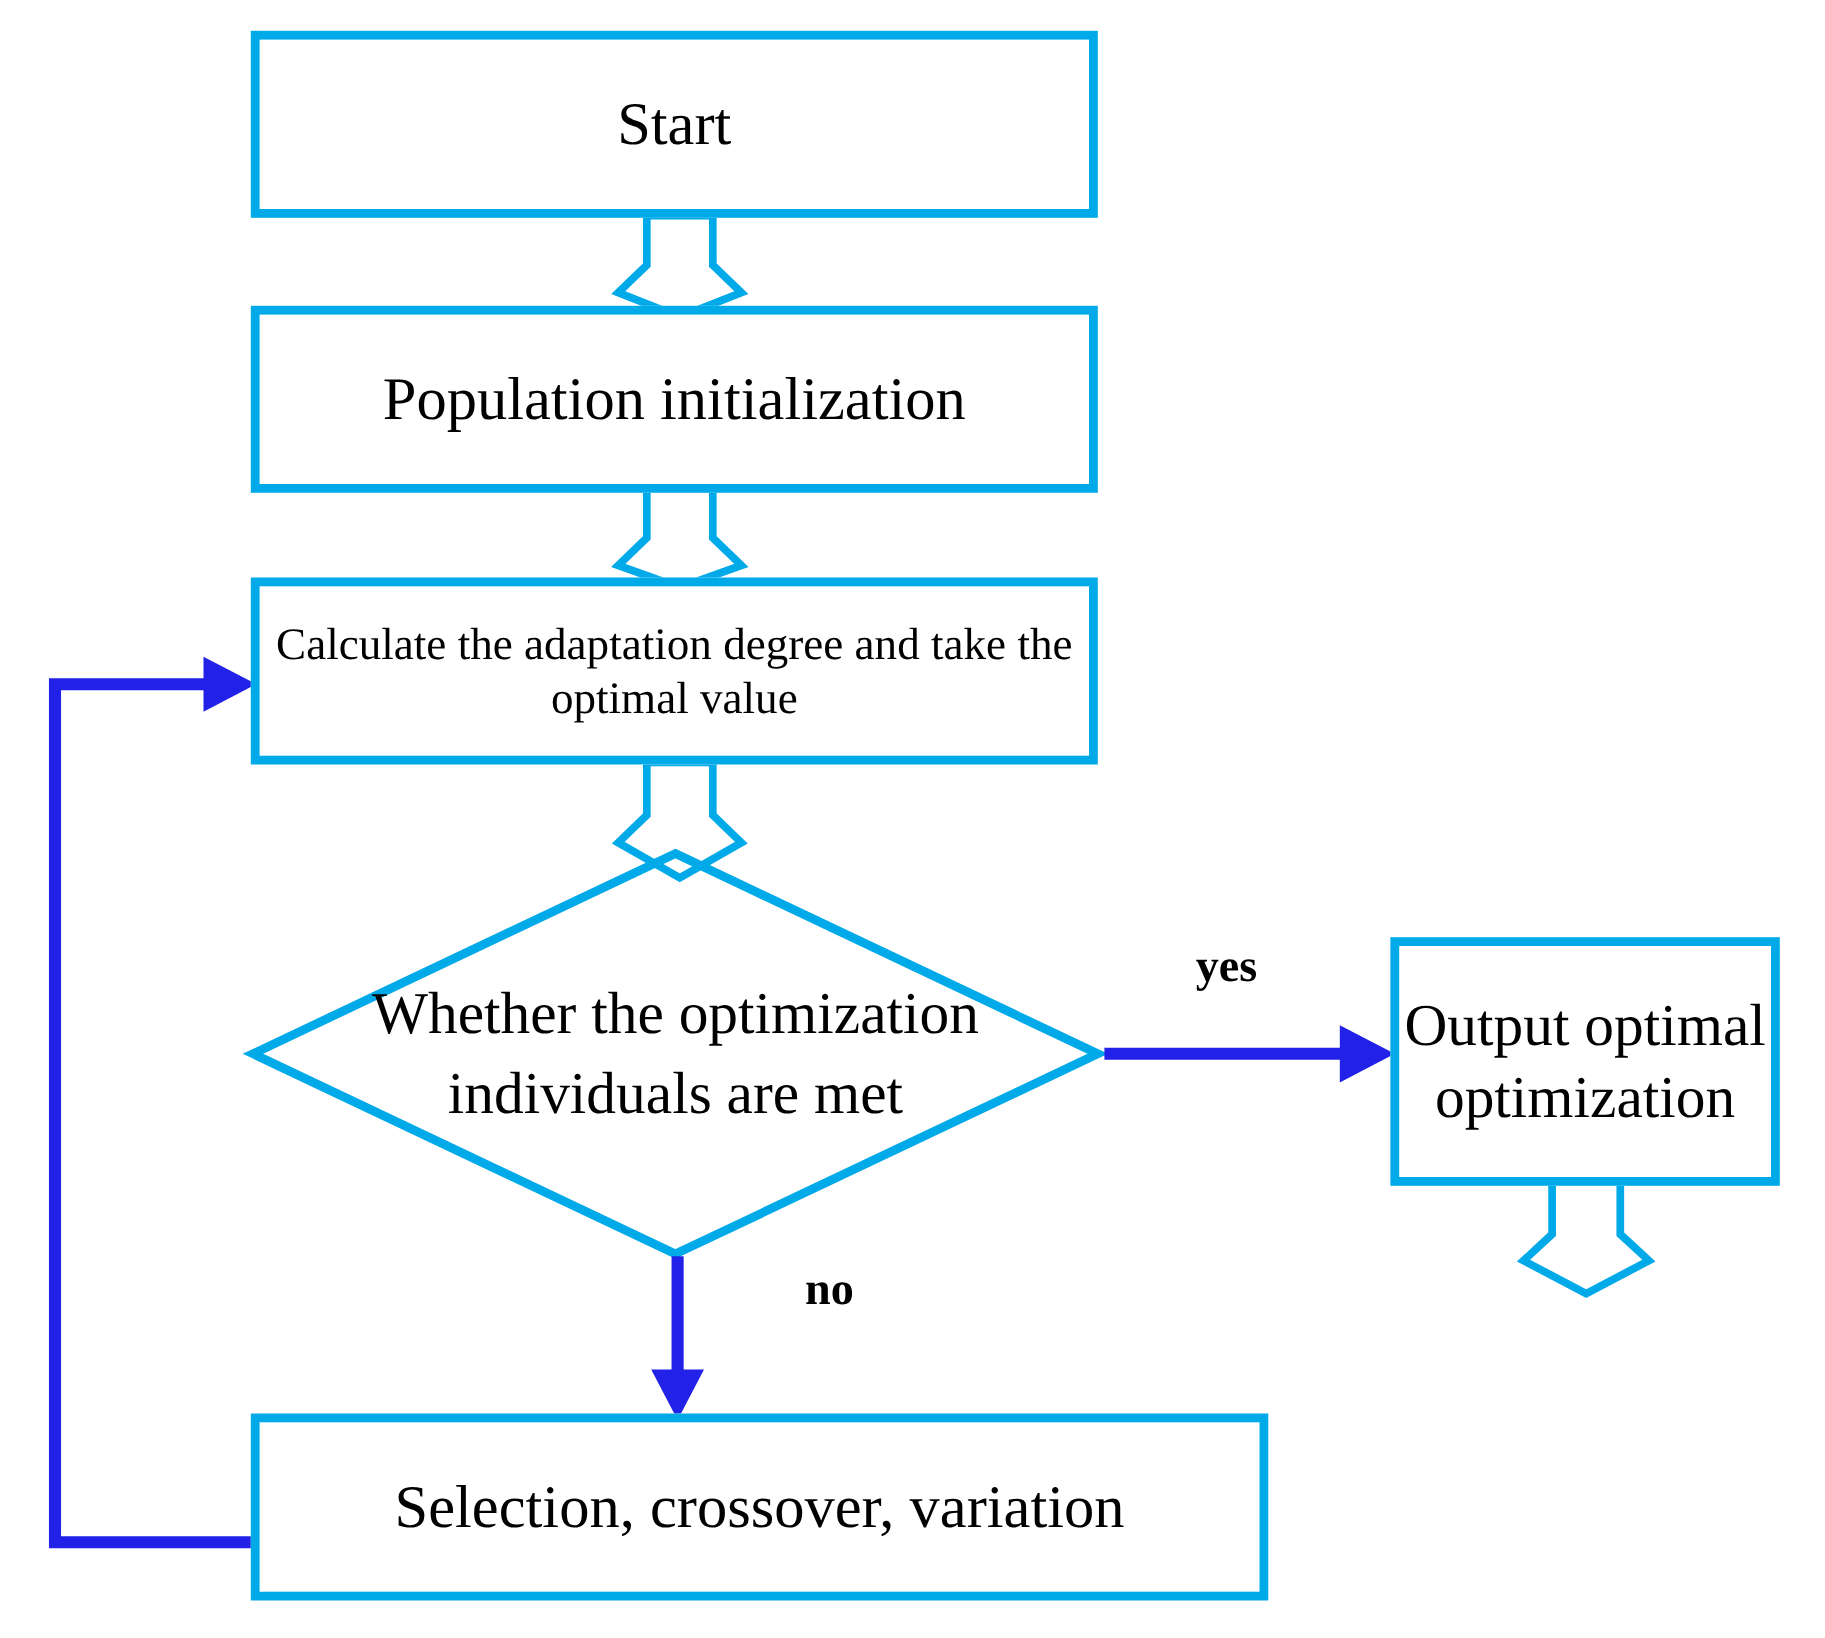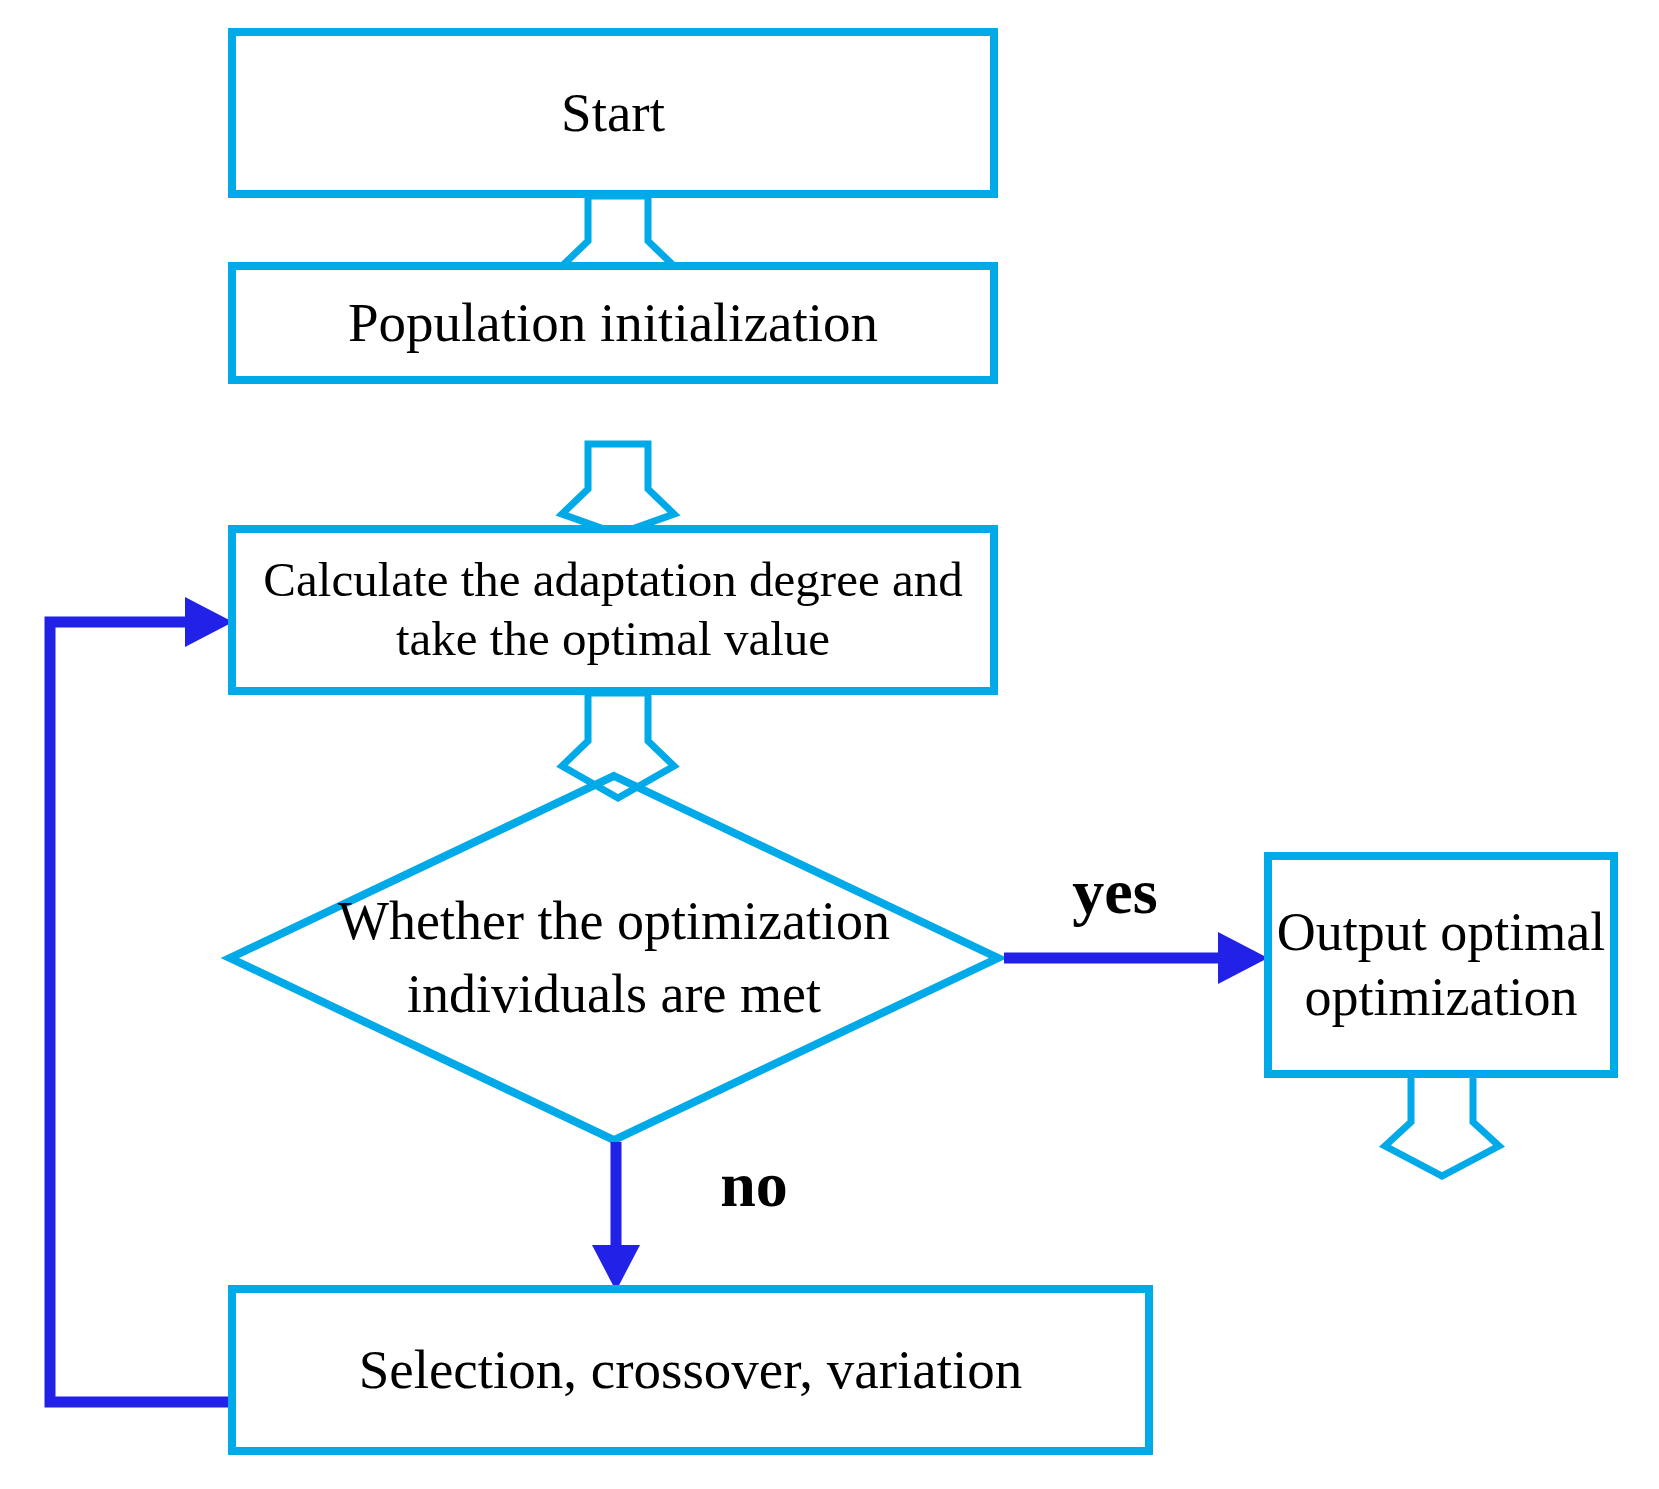--- a/index.html
+++ b/index.html
@@ -47,36 +47,36 @@
     border:8px solid var(--cyan);
     background:#ffffff;
     display:flex;
     align-items:center;
     justify-content:center;
     text-align:center;
     line-height:1.2;
   }
   .node-label{display:block;width:100%;}
   .rect-node{font-size:55px;}
-  .calc-node{font-size:49px;padding:0 6px;}
+  .calc-node{font-size:41px;padding:0 6px;}
   .output-node{font-size:54px;}
   .end-node{border-radius:38px;font-size:58px;font-weight:bold;}
   .diamond-label{
     position:absolute;
     display:flex;
     align-items:center;
     justify-content:center;
     text-align:center;
     font-size:54px;
     line-height:1.35;
     background:transparent;
   }
   .edge-label{
     position:absolute;
-    font-size:64px;
+    font-size:42px;
     font-weight:bold;
     text-align:center;
   }
 </style>
 </head>
 <body>
 
 <div class="canvas">
 
   <svg class="wires" viewBox="0 0 1659 1489" xmlns="http://www.w3.org/2000/svg">
@@ -104,21 +104,21 @@
     <g>
       <polyline class="blue-line" points="230,1402 50,1402 50,622 186,622"></polyline>
       <polygon class="blue-head" points="233,622 185,597 185,647"></polygon>
     </g>
   </svg>
 
   <div class="node rect-node" style="left:228px;top:28px;width:770px;height:170px;">
     <span class="node-label">Start</span>
   </div>
 
-  <div class="node rect-node" style="left:228px;top:262px;width:770px;height:122px;align-items:center;">
+  <div class="node rect-node" style="left:228px;top:278px;width:770px;height:170px;align-items:center;">
     <span class="node-label">Population initialization</span>
   </div>
 
   <div class="node calc-node" style="left:228px;top:525px;width:770px;height:170px;">
     <span class="node-label">Calculate the adaptation degree and take the optimal value</span>
   </div>
 
   <div class="diamond-label" style="left:274px;top:860px;width:680px;height:196px;">
     <span class="node-label">Whether the optimization individuals are met</span>
   </div>

